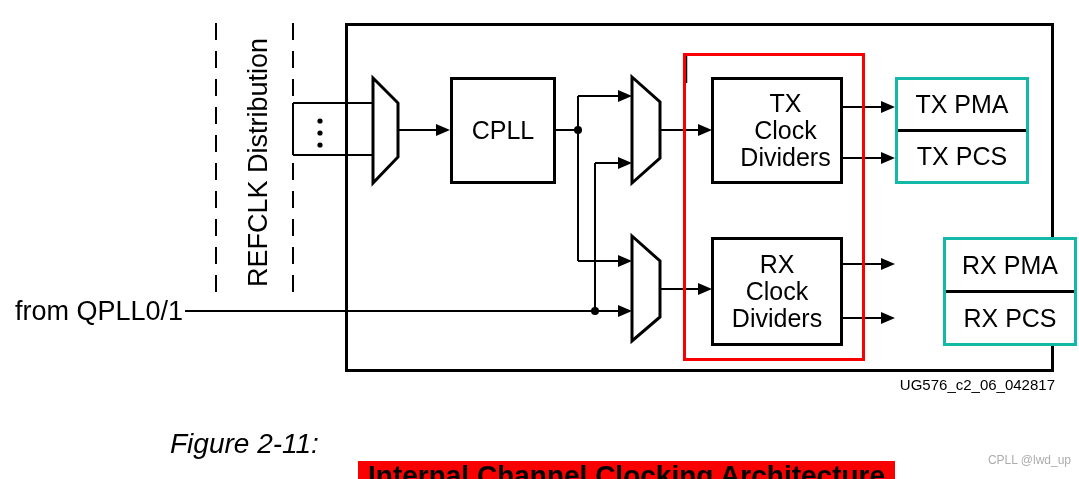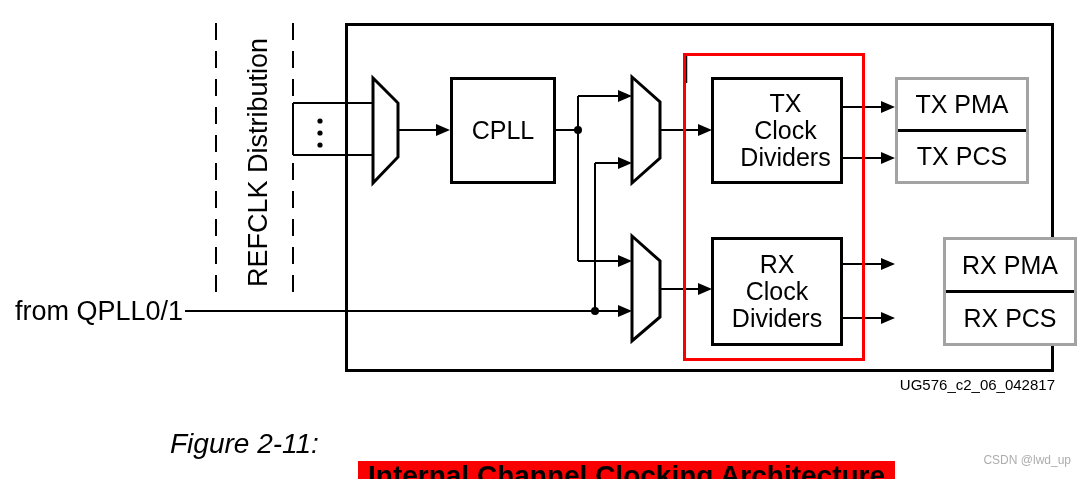--- a/index.html
+++ b/index.html
@@ -7,21 +7,21 @@
     position:relative;width:1079px;height:479px;background:#ffffff;
     font-family:"Liberation Sans",sans-serif;color:#000;overflow:hidden;
   }
   svg{position:absolute;left:0;top:0;}
   .block{
     position:absolute;border:3px solid #000;background:#fff;
     display:flex;align-items:center;justify-content:center;
     font-size:25px;line-height:27px;text-align:center;box-sizing:border-box;
   }
   .pair{
-    position:absolute;border:3px solid #a3a3a3;background:#fff;
+    position:absolute;border:3px solid #14b8a6;background:#fff;
     display:flex;flex-direction:column;box-sizing:border-box;
   }
   .pair .cell{
     flex:1;display:flex;align-items:center;justify-content:center;
     font-size:25px;
   }
   .pair .cell.lower{border-top:3px solid #000;}
   #outer-box{
     position:absolute;left:345px;top:23px;width:709px;height:349px;
     border:3px solid #000;box-sizing:border-box;background:transparent;
@@ -163,15 +163,15 @@
 
   <div id="red-rect"></div>
 
   <div id="ug-ref-label">UG576_c2_06_042817</div>
 
   <div id="caption">
     <span id="caption-prefix">Figure 2-11:</span>
     <span id="caption-title">Internal Channel Clocking Architecture</span>
   </div>
 
-  <div id="watermark">CSDN @lwd_up</div>
+  <div id="watermark">CPLL @lwd_up</div>
 
 </div>
 
 </body></html>

